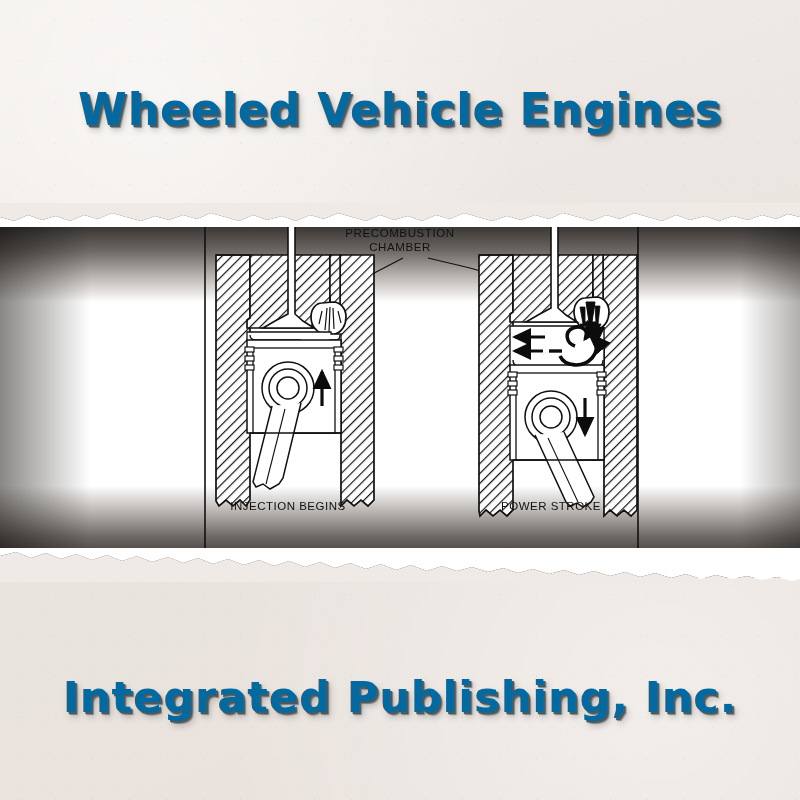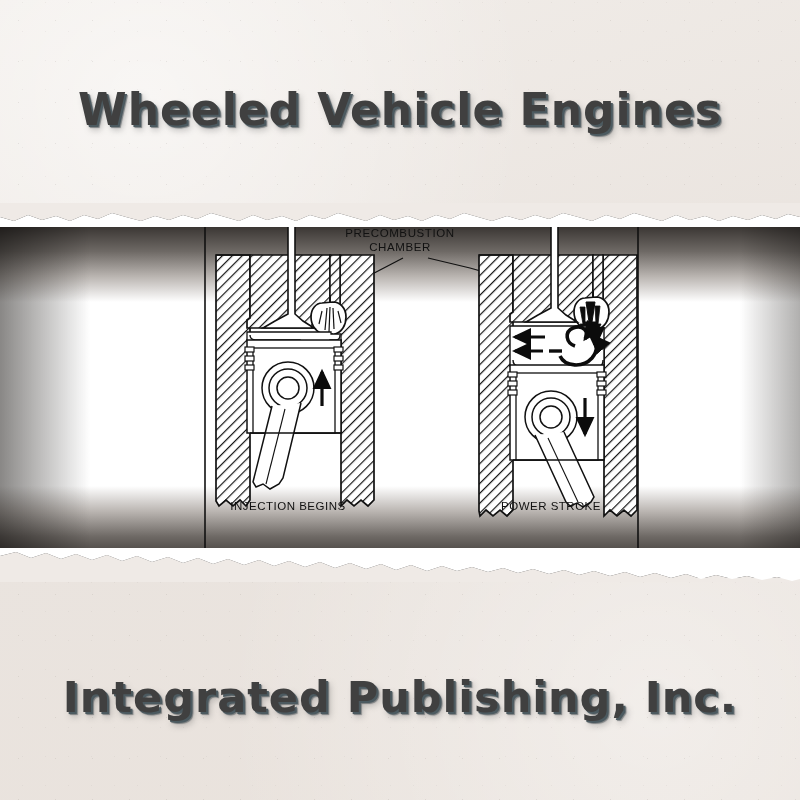--- a/index.html
+++ b/index.html
@@ -62,21 +62,21 @@
   
   .tear{position:absolute;left:0;width:800px;pointer-events:none;}
   #tear-top{top:203px;height:30px;}
   #tear-bot{top:548px;height:34px;}
 
   
   .headline{
     position:absolute;left:0;width:800px;text-align:center;
     font-family:"DejaVu Sans", sans-serif;
     font-weight:bold;
-    color:#404040;
+    color:#0369a1;
     letter-spacing:1px;
     -webkit-text-stroke:0px;
     text-shadow:
        2px 2px 0 #4c5a60,
        3px 3px 1px rgba(60,70,75,.55),
        4px 5px 6px rgba(90,90,90,.35);
     white-space:nowrap;
   }
   #title{ top:84px; font-size:44px; }
   #footer{ top:672px; font-size:43px; }

